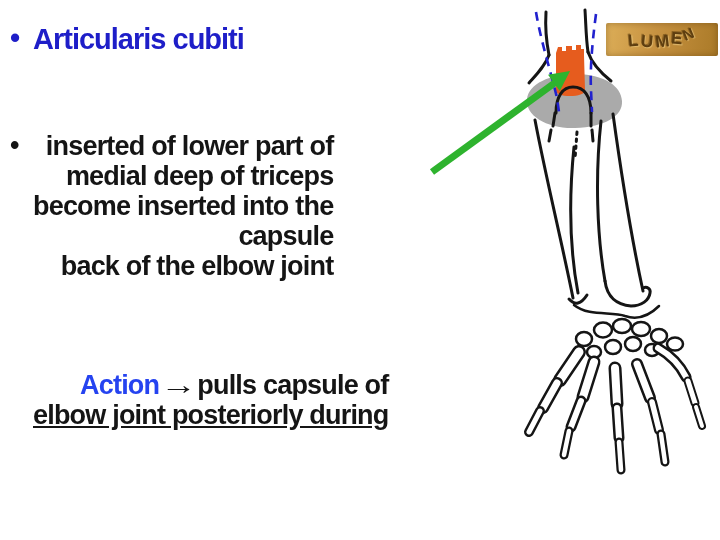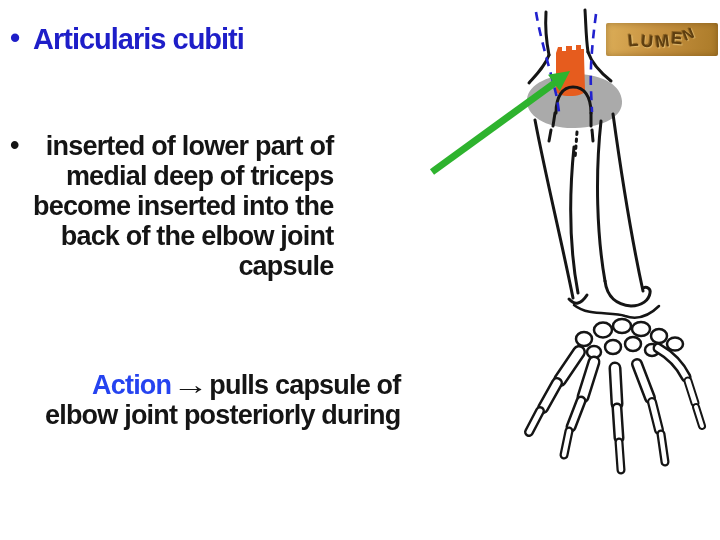--- a/index.html
+++ b/index.html
@@ -15,23 +15,22 @@
     color:var(--heading_blue);padding-left:23px;
   }
   .body-bullet{
     left:10px;top:131px;font-size:27px;line-height:30px;letter-spacing:-0.8px;
     color:var(--ink);padding-left:23px;
   }
   .dot{position:absolute;left:0;top:-1px;}
   .action{
     left:2px;top:370px;font-size:27px;line-height:30px;letter-spacing:-0.8px;
     color:var(--ink);
-    margin-left:12px;
   }
-  .action .indent{padding-left:31px;}
+  .action .indent{padding-left:31px;text-decoration:underline;}
   .action-label{color:var(--action_blue);}
   .action-arrow{
     display:inline-block;transform:scaleX(1.35);transform-origin:left center;
     margin:0 10px 0 1px;letter-spacing:0;
   }
   
   .figure-svg{position:absolute;left:420px;top:0;}
   .ink{stroke:var(--ink);stroke-width:3;fill:none;stroke-linecap:round;stroke-linejoin:round;}
   .ink25{stroke:var(--ink);stroke-width:2.5;fill:none;stroke-linecap:round;}
   .bluedash{stroke:var(--dashed_blue);stroke-width:2.6;fill:none;stroke-dasharray:9 6.5;stroke-linecap:butt;}
@@ -69,22 +68,22 @@
   <div class="tblock heading">
     <span class="dot">•</span>
     <div class="line">Articularis cubiti</div>
   </div>
 
   <div class="tblock body-bullet">
     <span class="dot">•</span>
     <div class="line">inserted of lower part of</div>
     <div class="line">medial deep of triceps</div>
     <div class="line">become inserted into the</div>
+    <div class="line">capsule</div>
     <div class="line">back of the elbow joint</div>
-    <div class="line">capsule</div>
   </div>
 
   <div class="tblock action">
     <div class="line">
       <span class="action-label">Action</span><span class="action-arrow">→</span><span>pulls capsule of</span>
     </div>
     <div class="line indent">elbow joint posteriorly during</div>
   </div>
 
   <svg class="figure-svg" width="300" height="540" viewBox="420 0 300 540">

